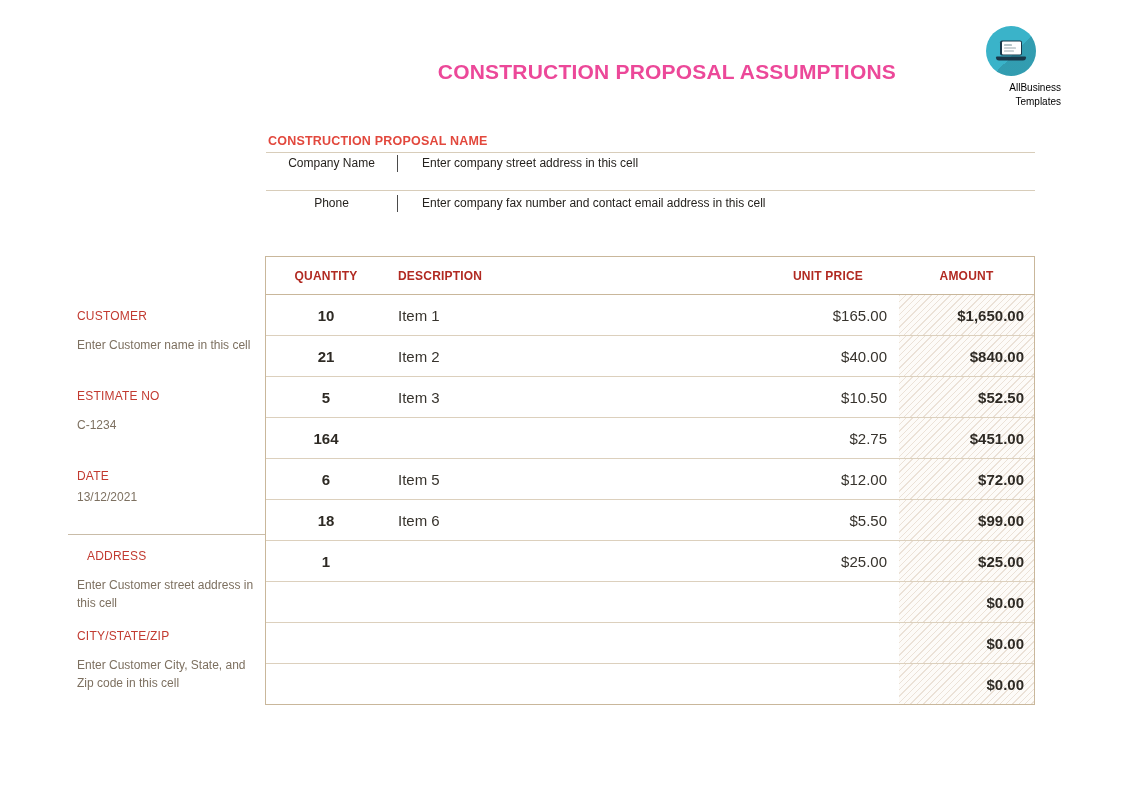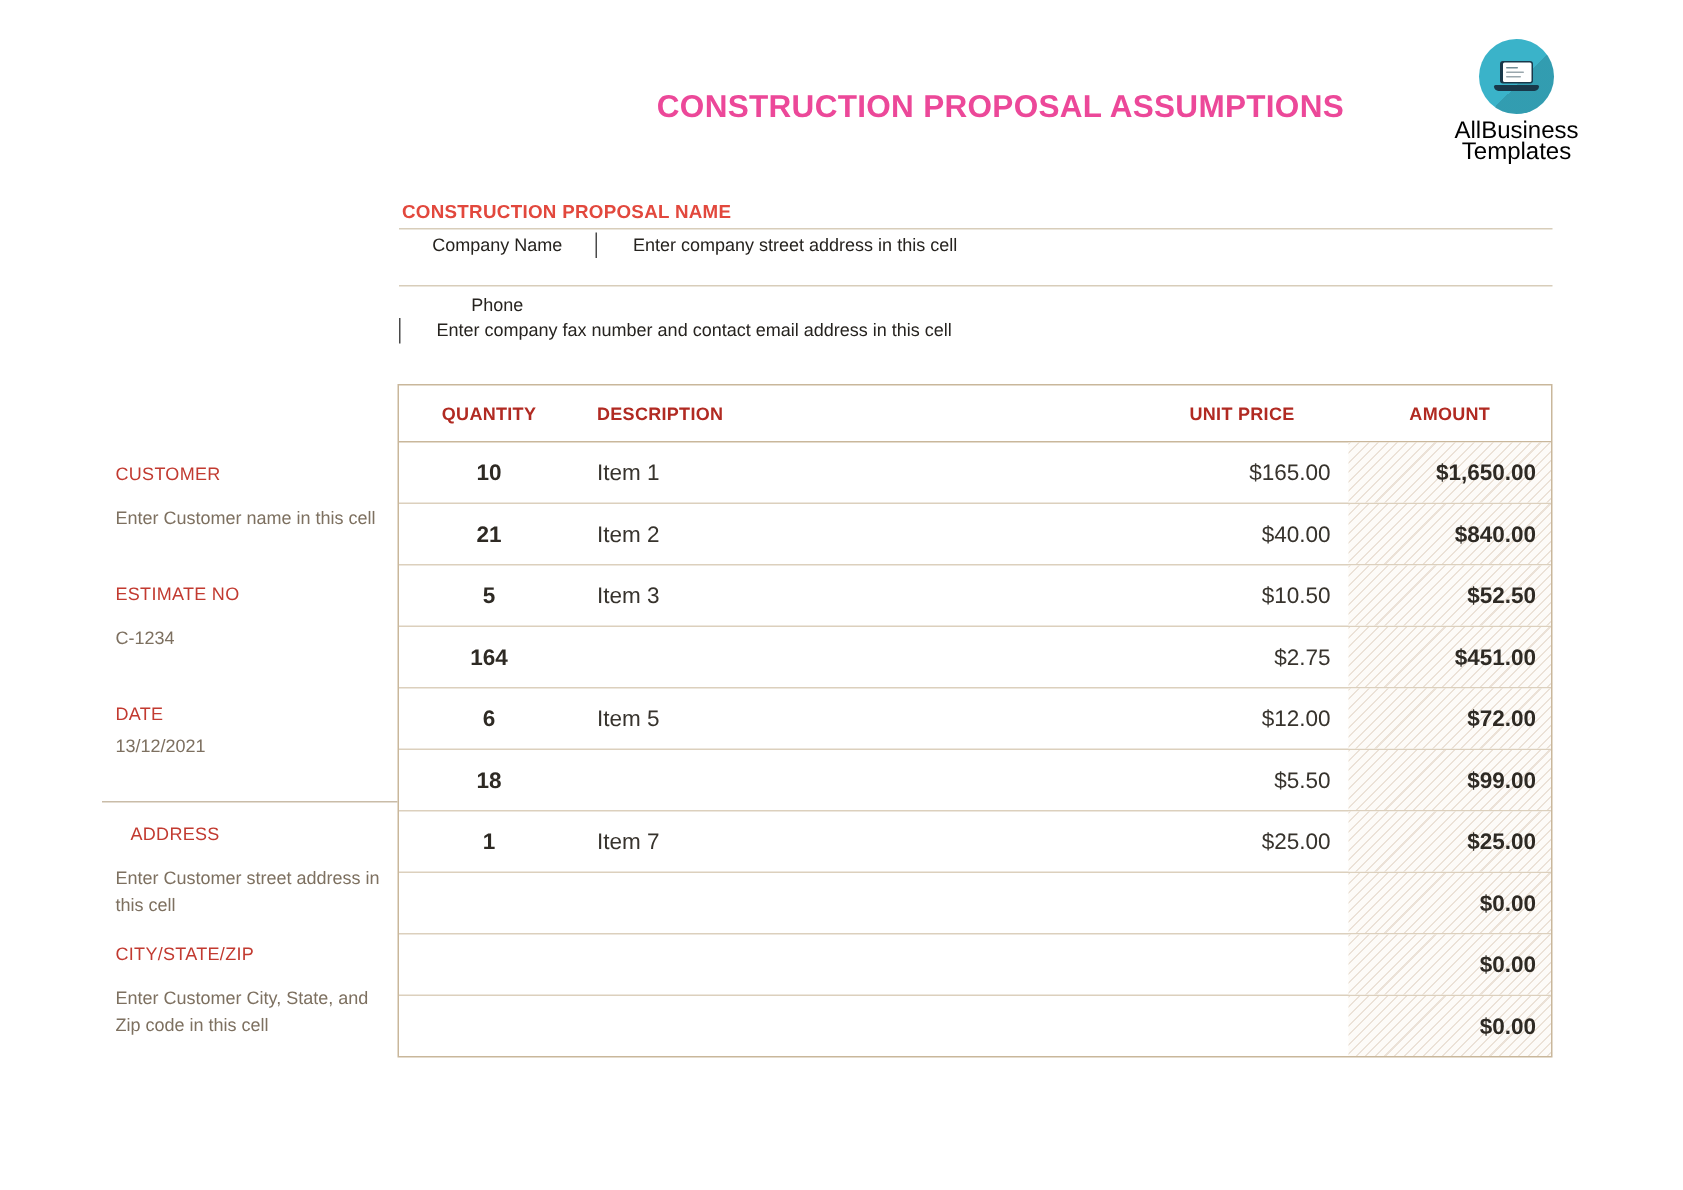--- a/index.html
+++ b/index.html
@@ -19,31 +19,31 @@
   .laptop{position:absolute;left:50%;top:50%;transform:translate(-50%,-52%);width:30px;z-index:2;}
   .lap-screen{width:22px;height:15px;background:#19384A;border-radius:2px;margin:0 auto;
               display:flex;align-items:center;justify-content:center;}
   .screen-inner{width:15px;height:9px;background:#ffffff;border-radius:1px;
                 padding:2px;display:flex;flex-direction:column;justify-content:center;gap:1.5px;}
   .screen-inner i{display:block;height:1.5px;background:#9aa7ad;border-radius:1px;}
   .screen-inner i.w1{width:55%;background:#6f8b94;}
   .screen-inner i.w2{width:85%;}
   .screen-inner i.w3{width:70%;}
   .lap-base{width:30px;height:4px;background:#19384A;border-radius:1px 1px 3px 3px;margin-top:1px;}
-  .logo-text{margin-top:5px;text-align:center;font-size:16px;line-height:13.5px;color:#000;}
+  .logo-text{margin-top:5px;text-align:right;font-size:10px;line-height:13.5px;color:#000;}
 
   
   .proposal-heading{position:absolute;left:268px;top:134px;font-size:12.5px;font-weight:bold;
                     color:#E2483D;letter-spacing:.2px;}
   .hline{position:absolute;height:0;border-top:1.5px solid #D8CDBA;}
   .hl-1{left:266px;top:152px;width:769px;}
   .hl-2{left:266px;top:190px;width:769px;}
   .company-row{position:absolute;left:266px;width:769px;display:flex;align-items:flex-start;}
   .cr-1{top:155px;}
-  .cr-2{top:195px;flex-direction:column;}
+  .cr-2{top:195px;}
   .crow-label{width:131px;text-align:center;font-size:12px;color:#26231F;line-height:17px;}
   .crow-value{border-left:1px solid #4a4a4a;padding-left:24px;font-size:12px;
               color:#26231F;line-height:17px;}
 
   
   .side{position:absolute;left:77px;width:186px;font-size:12px;line-height:18px;}
   .side-label{color:#C23A30;letter-spacing:.2px;}
   .side-value{color:#7D7060;}
   .sp-customer{top:307px;} .sp-customer-v{top:336px;}
   .sp-estimate{top:387px;} .sp-estimate-v{top:416px;}
@@ -159,26 +159,26 @@
       <div class="c amt">$451.00</div>
     </div>
     <div class="t-row">
       <div class="c qty">6</div>
       <div class="c desc">Item 5</div>
       <div class="c price">$12.00</div>
       <div class="c amt">$72.00</div>
     </div>
     <div class="t-row">
       <div class="c qty">18</div>
+      <div class="c desc">Item 6</div>
       <div class="c price">$5.50</div>
       <div class="c amt">$99.00</div>
     </div>
     <div class="t-row">
       <div class="c qty">1</div>
-      <div class="c desc">Item 7</div>
       <div class="c price">$25.00</div>
       <div class="c amt">$25.00</div>
     </div>
     <div class="t-row">
       <div class="c qty"></div>
       <div class="c desc"></div>
       <div class="c price"></div>
       <div class="c amt">$0.00</div>
     </div>
     <div class="t-row">

